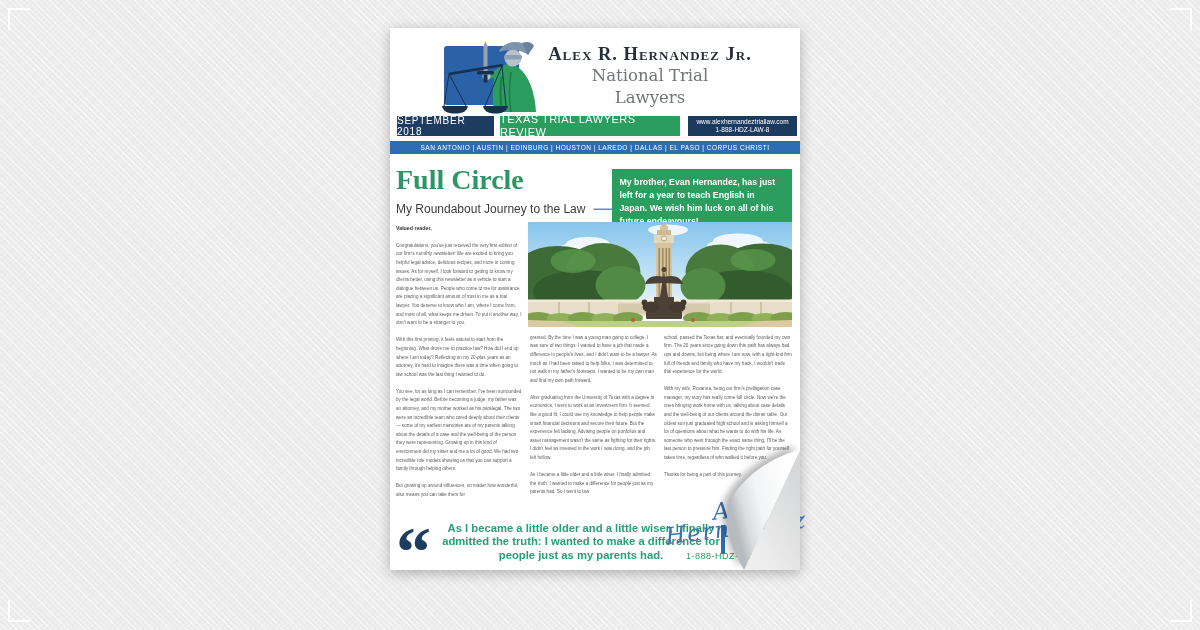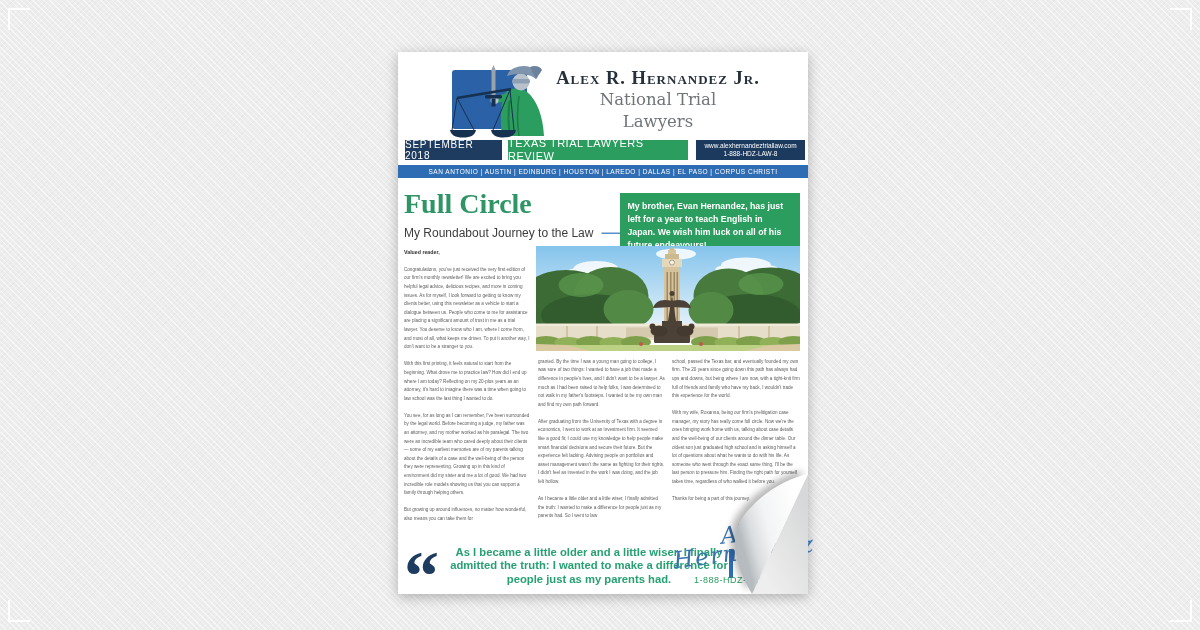--- a/index.html
+++ b/index.html
@@ -11,22 +11,22 @@
       repeating-linear-gradient(-45deg, rgba(0,0,0,.02) 0 1px, transparent 1px 4px);
     font-family:"Liberation Sans", sans-serif;
   }
   
   .cm{position:absolute;width:20px;height:20px;border:2px solid rgba(255,255,255,.9);}
   .cm.tl{left:8px;top:8px;border-right:none;border-bottom:none;}
   .cm.tr{right:8px;top:8px;border-left:none;border-bottom:none;}
   .cm.bl{left:8px;bottom:8px;border-right:none;border-top:none;}
   .cm.br{right:8px;bottom:8px;border-left:none;border-top:none;}
 
-  .page-wrap{position:absolute;left:398px;top:28px;width:410px;height:542px;
-    box-shadow:0 3px 12px rgba(0,0,0,.28);margin-top:24px;}
+  .page-wrap{position:absolute;left:390px;top:28px;width:410px;height:542px;
+    box-shadow:0 3px 12px rgba(0,0,0,.28);}
   .page{width:820px;height:1084px;background:#fff;position:relative;
     transform:scale(.5);transform-origin:0 0;}
 
   
   .logo{position:absolute;left:96px;top:18px;width:200px;height:158px;}
   .mast-text{position:absolute;left:300px;top:30px;width:440px;text-align:center;}
   .firm-name{font-family:"Liberation Serif",serif;font-variant:small-caps;font-weight:bold;
     font-size:37px;line-height:42px;color:#25303c;letter-spacing:2px;}
   .org-line{font-family:"DejaVu Serif",serif;font-size:33px;line-height:44px;color:#70757a;}
 

